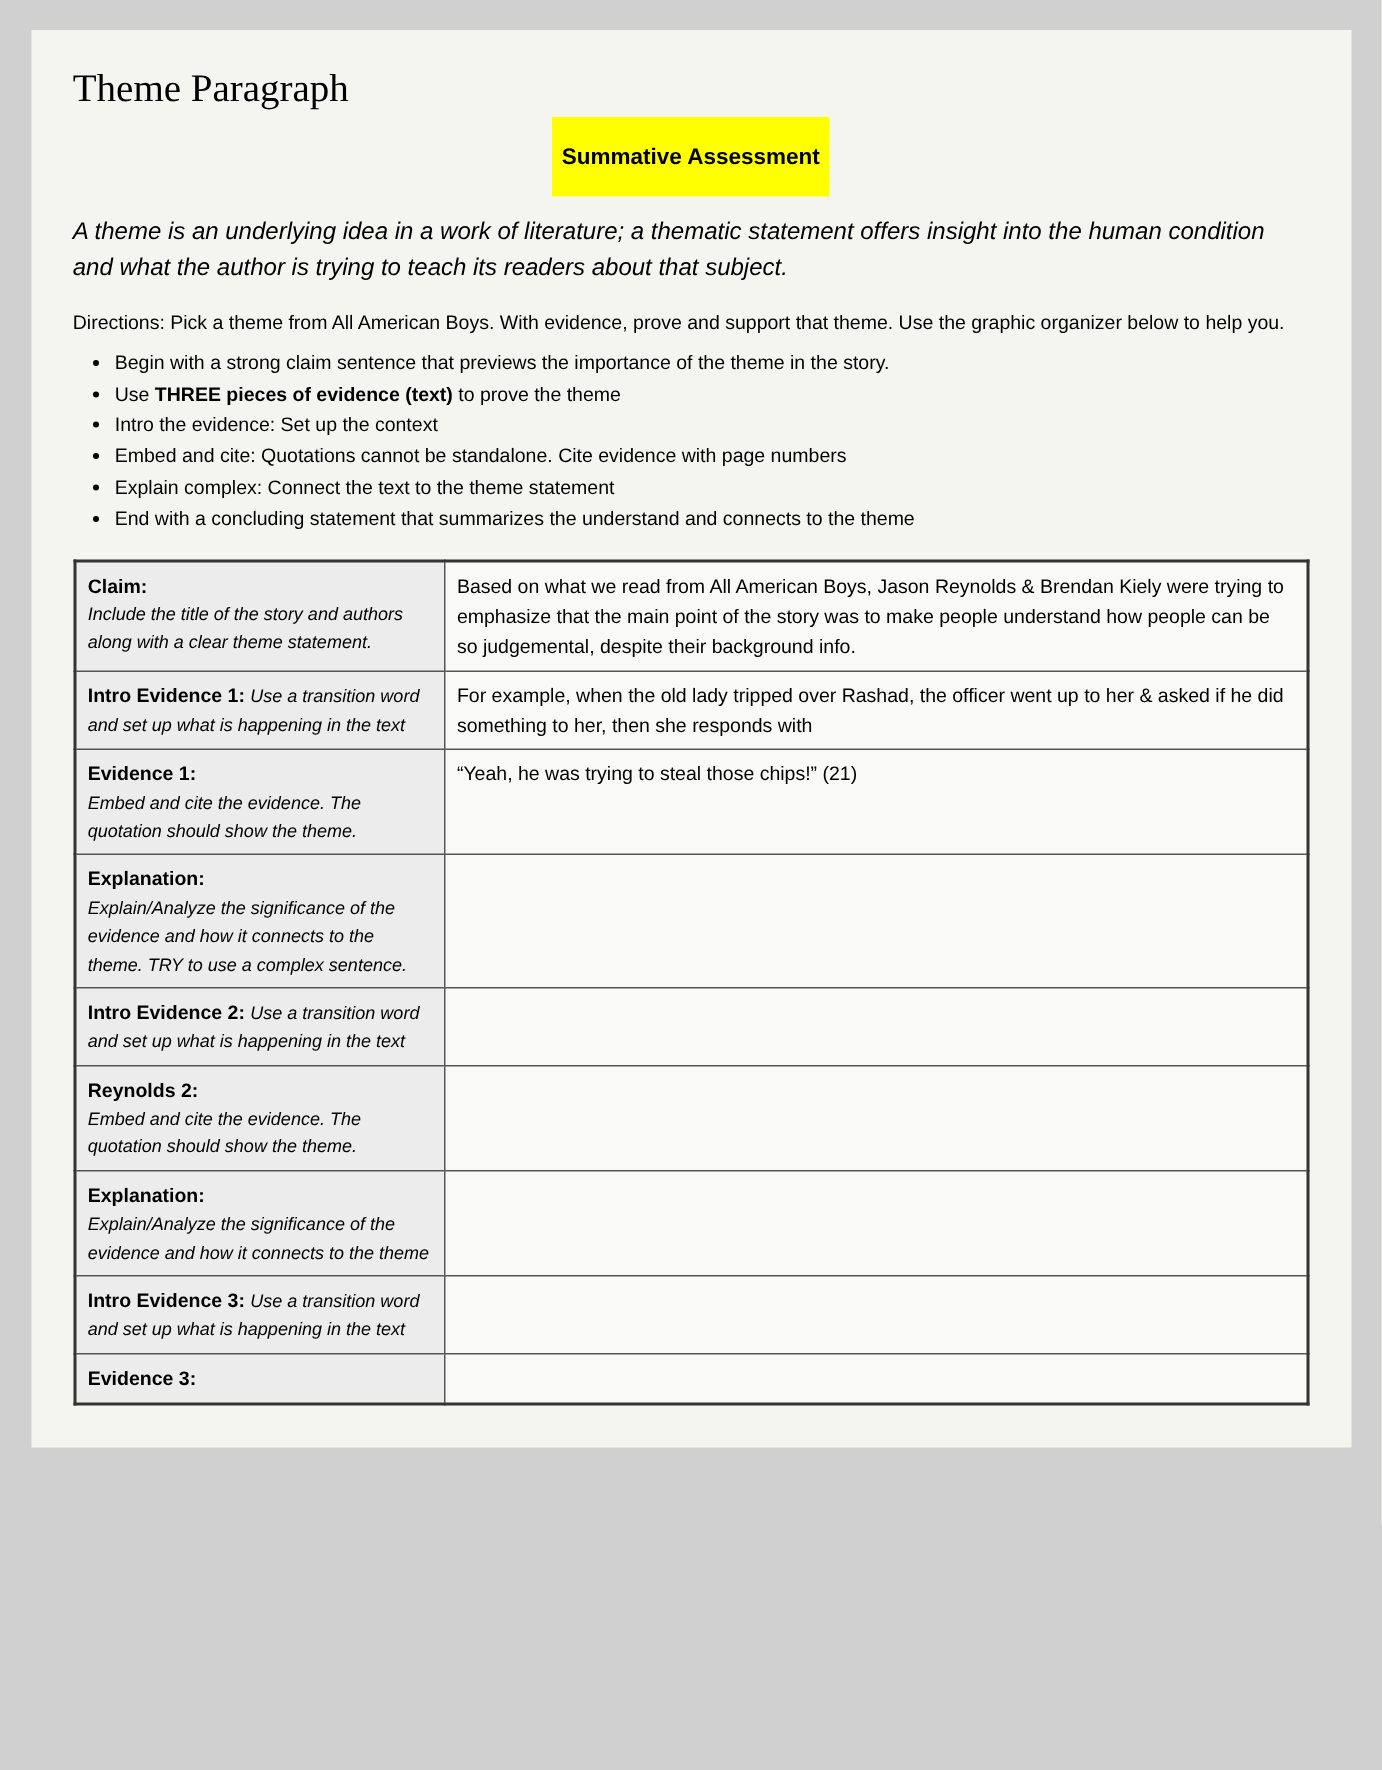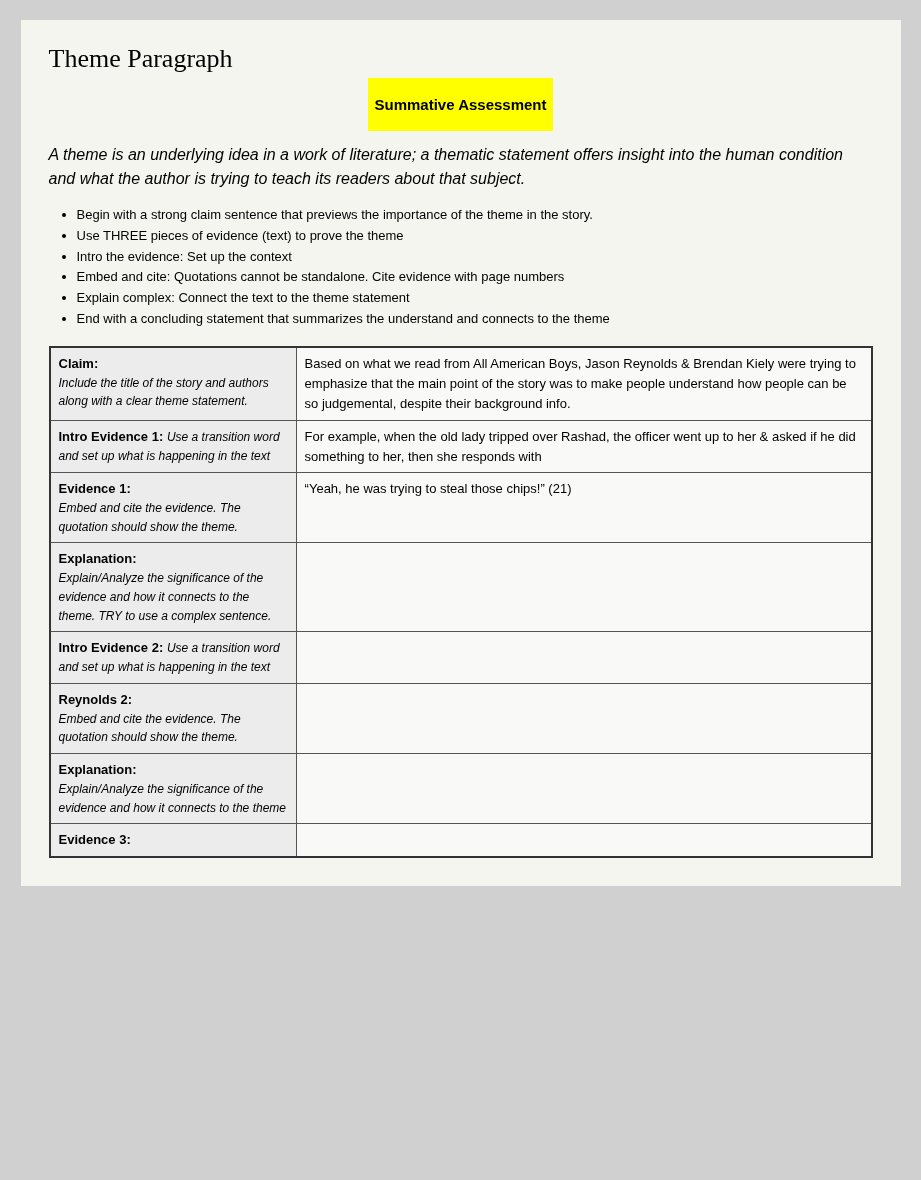--- a/index.html
+++ b/index.html
@@ -48,21 +48,21 @@
     .bullet-list {
       margin-left: 28px;
       margin-bottom: 16px;
     }
     .bullet-list li {
       font-size: 13px;
       line-height: 1.6;
       list-style-type: disc;
     }
     .bullet-list li strong {
-      font-weight: normal;
+      font-weight: bold;
     }
     table {
       width: 100%;
       border-collapse: collapse;
       border: 2px solid #333;
     }
     td {
       border: 1px solid #555;
       vertical-align: top;
       padding: 6px 8px;
@@ -102,20 +102,23 @@
 <div class="page">
 
   <h1 class="title">Theme Paragraph</h1>
 
   <div class="subtitle-wrapper">
     <span class="subtitle">Summative Assessment</span>
   </div>
 
   <p class="intro-text">A theme is an underlying idea in a work of literature; a thematic statement offers insight into the human condition and what the author is trying to teach its readers about that subject.</p>
 
+  <p class="directions">
+    <span>Directions: Pick a theme from All American Boys. With evidence, prove and support that theme. Use the graphic organizer below to help you.</span>
+  </p>
   <ul class="bullet-list">
     <li>Begin with a strong claim sentence that previews the importance of the theme in the story.</li>
     <li>Use <strong>THREE pieces of evidence (text)</strong> to prove the theme</li>
     <li>Intro the evidence: Set up the context</li>
     <li>Embed and cite: Quotations cannot be standalone. Cite evidence with page numbers</li>
     <li>Explain complex: Connect the text to the theme statement</li>
     <li>End with a concluding statement that summarizes the understand and connects to the theme</li>
   </ul>
 
   <table>
@@ -168,20 +171,26 @@
     </tr>
 
     <tr>
       <td class="label-cell">
         <span class="label-title">Explanation:</span><br>
         <span class="label-sub">Explain/Analyze the significance of the evidence and how it connects to the theme</span>
       </td>
       <td class="content-cell" style="min-height:80px;">&nbsp;</td>
     </tr>
 
+    <tr>
+      <td class="label-cell">
+        <span class="label-title">Intro Evidence 3: </span><span class="label-sub">Use a transition word and set up what is happening in the text</span>
+      </td>
+      <td class="content-cell">&nbsp;</td>
+    </tr>
 
     <tr>
       <td class="label-cell">
         <span class="label-title">Evidence 3:</span>
       </td>
       <td class="content-cell">&nbsp;</td>
     </tr>
   </tbody>
     </table>
 

